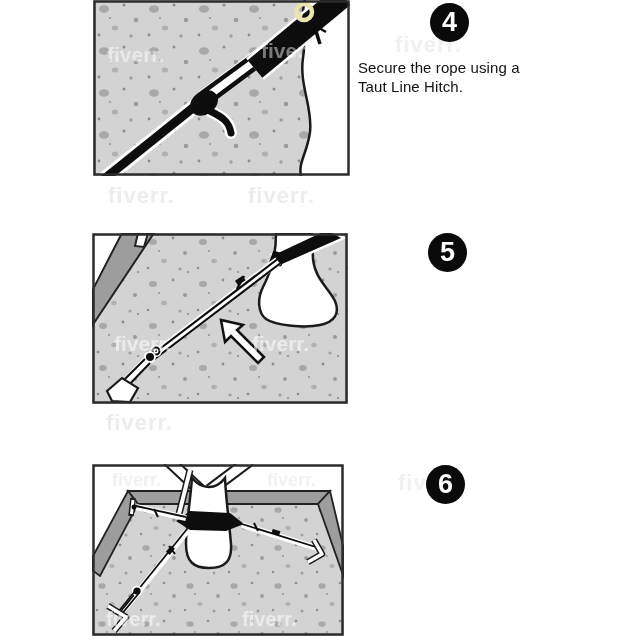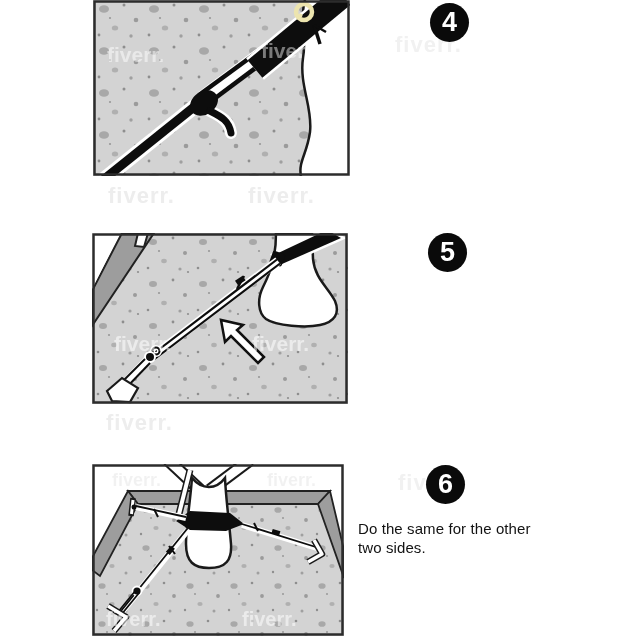--- a/index.html
+++ b/index.html
@@ -191,24 +191,24 @@
 
   <div class="wm" style="left:108px;top:183px">fiverr.</div>
   <div class="wm" style="left:248px;top:183px">fiverr.</div>
   <div class="wm" style="left:106px;top:410px">fiverr.</div>
   <div class="wm" style="left:395px;top:32px;color:#f1f1f1">fiverr.</div>
   <div class="wm" style="left:398px;top:470px;color:#f1f1f1">fiverr.</div>
 
   <div class="step-badge" style="left:430px;top:3px">
     <span>4</span>
   </div>
+  <div class="step-text" style="left:358px;top:59px">Secure the rope using a
+Taut Line Hitch.</div>
 
   <div class="step-badge" style="left:428px;top:233px">
     <span>5</span>
   </div>
 
   <div class="step-badge" style="left:426px;top:465px">
     <span>6</span>
   </div>
-  <div class="step-text" style="left:358px;top:520px">Do the same for the other
-two sides.</div>
 
 </div>
 
 </body></html>

